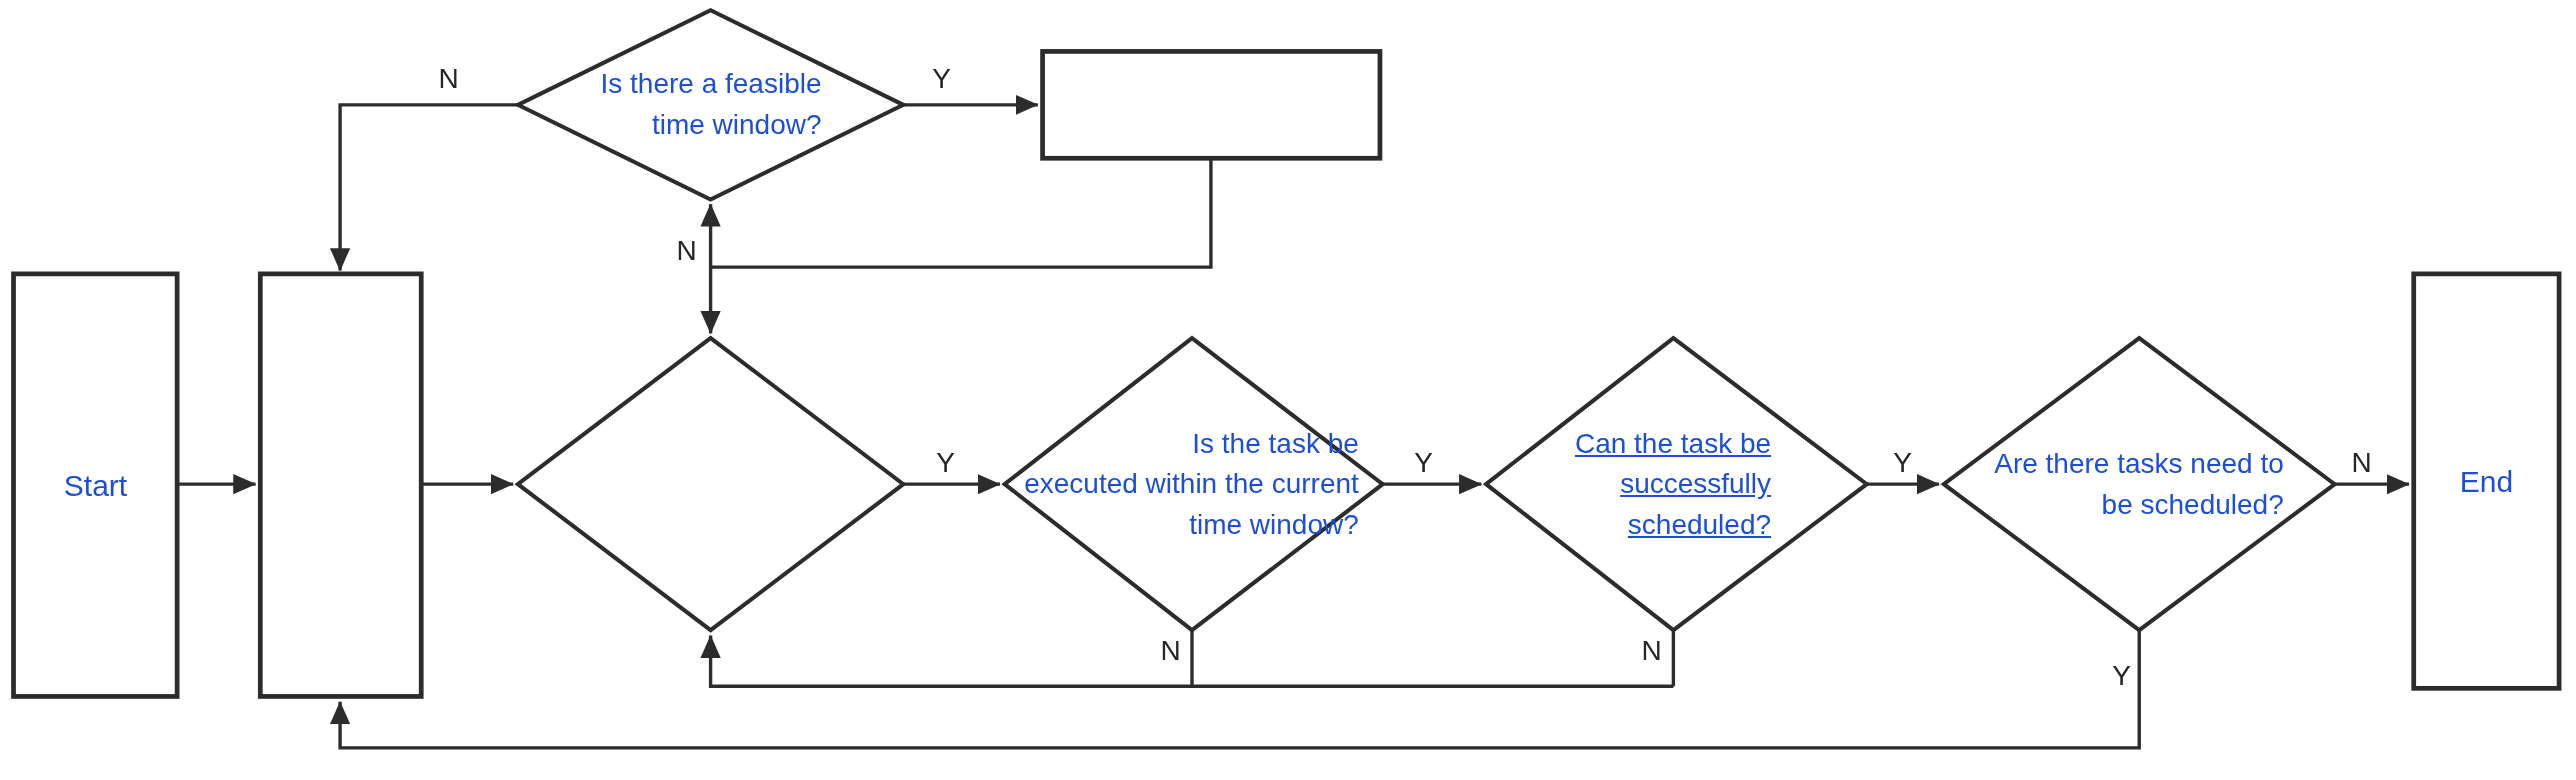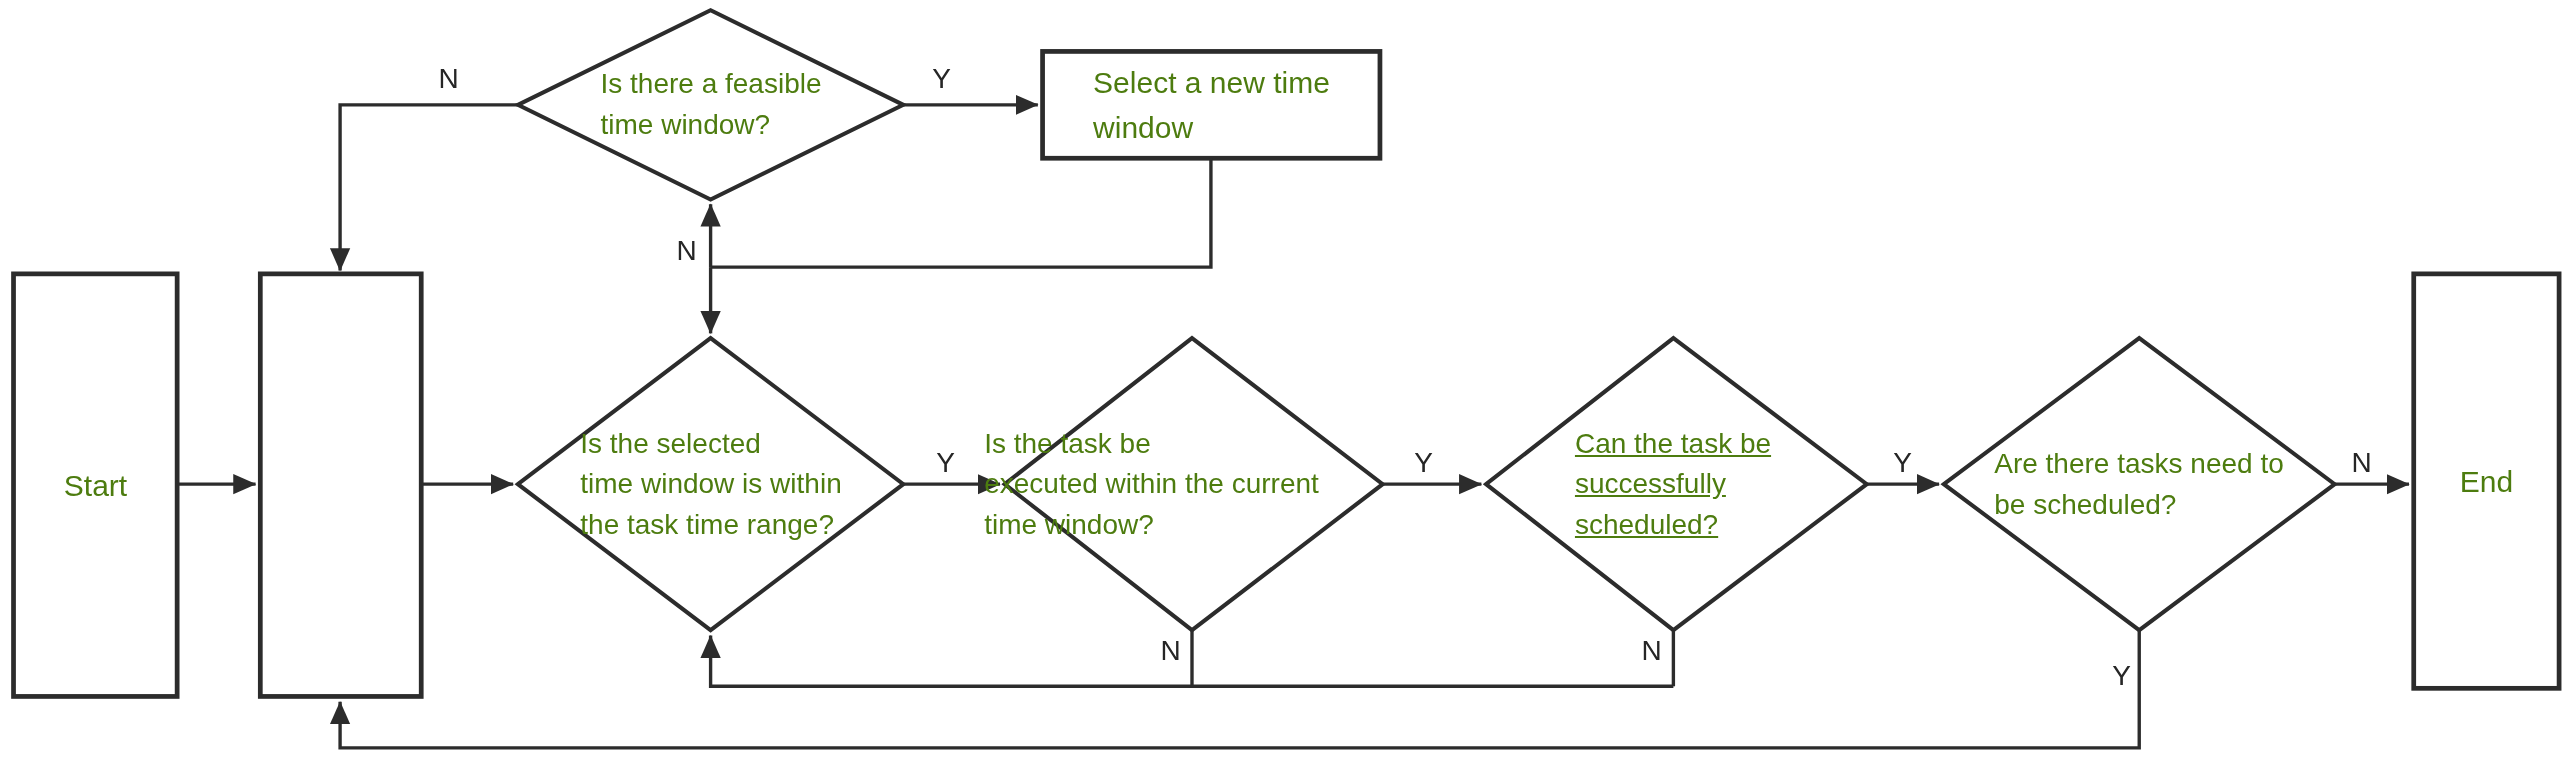--- a/index.html
+++ b/index.html
@@ -18,23 +18,23 @@
   #wires {
     position: absolute;
     left: 0;
     top: 0;
   }
   .node-label {
     position: absolute;
     display: flex;
     align-items: center;
     justify-content: center;
-    text-align: left;
+    text-align: right;
     white-space: pre-line;
-    color: #4d7c0f;
+    color: #1d4ed8;
     font-size: 28px;
     line-height: 1.45;
     pointer-events: none;
   }
   .box-label {
     font-size: 30px;
     line-height: 1.5;
   }
   .edge-label {
     position: absolute;
@@ -91,28 +91,23 @@
 
     <path d="M3164,932 L3164,1106 L503,1106 L503,1038" fill="none" stroke="#2c2c2c" stroke-width="5" marker-end="url(#arrow)"></path>
   </svg>
 
   <div class="node-label box-label" style="left:13.5px; top:274px; width:164px; height:423px;">Start</div>
 
 
   <div class="node-label" style="left:542px; top:37px; width:338px; height:135px;">Is there a feasible
 time window?</div>
 
-  <div class="node-label box-label" style="left:1043px; top:51px; width:337px; height:107px;">Select a new time
-window</div>
 
-  <div class="node-label" style="left:525px; top:383px; width:372px; height:203px;">Is the selected
-time window is within
-the task time range?</div>
 
-  <div class="node-label" style="left:932px; top:383px; width:439px; height:203px;">Is the task be
+  <div class="node-label" style="left:972px; top:383px; width:439px; height:203px;">Is the task be
 executed within the current
 time window?</div>
 
   <div class="node-label" style="left:1487px; top:383px; width:372px; height:203px;text-decoration:underline;">Can the task be
 successfully
 scheduled?</div>
 
   <div class="node-label" style="left:1936px; top:383px; width:406px; height:203px;">Are there tasks need to
 be scheduled?</div>
 

